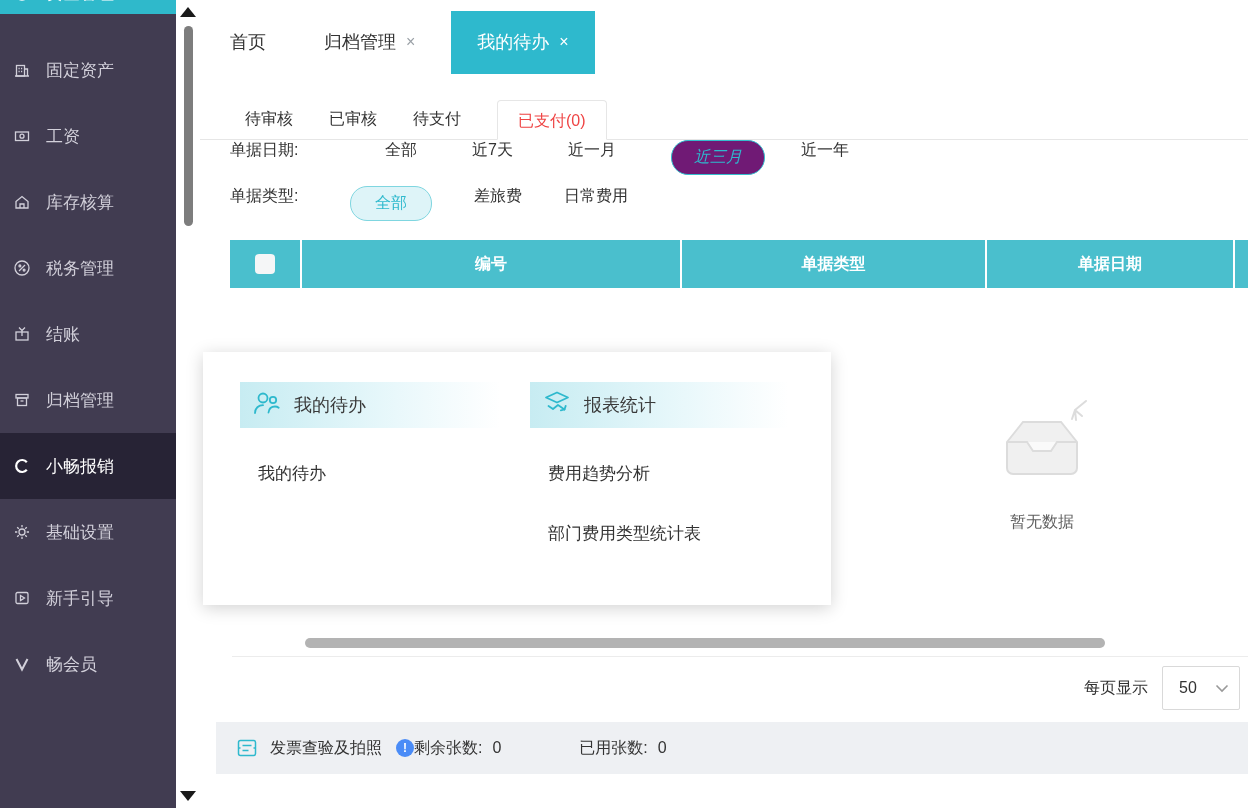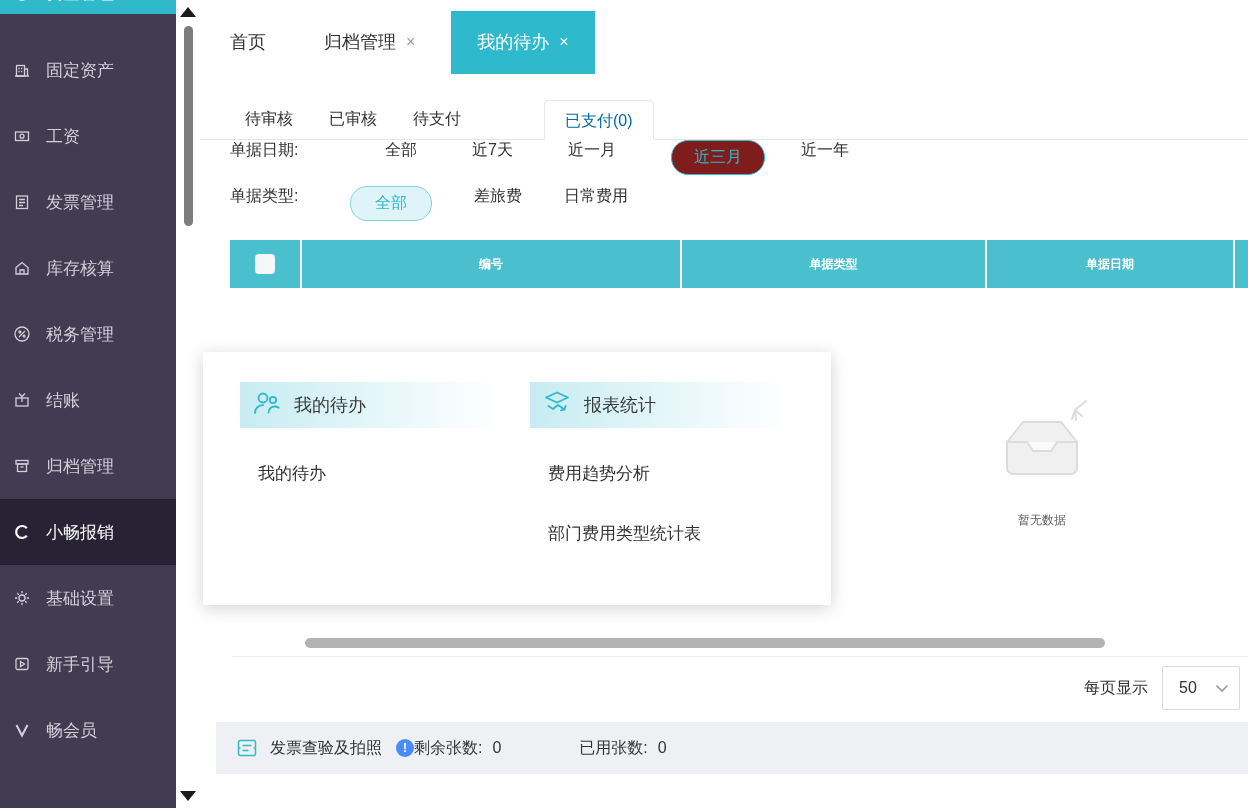--- a/index.html
+++ b/index.html
@@ -33,52 +33,52 @@
   .tab { display:flex; align-items:center; gap:10px; font-size:18px; color:#333; cursor:pointer; }
   .tab.t0 { margin-right:58px;text-align:center; }
   .tab.t1 { margin-right:36px; }
   .tab .x { font-size:16px; color:#9aa0a6; line-height:1; }
   .tab.active { background:#2eb9cd; color:#fff; height:63px; padding:0 26px; }
   .tab.active .x { color:#fff; }
 
   .subtabs { position:absolute; left:0; top:84px; width:100%; height:56px; display:flex; align-items:flex-end;
     padding-left:45px; border-bottom:1px solid #e6e6e6; }
   .subtab { height:40px; line-height:40px; font-size:16px; color:#333; margin-right:36px; cursor:pointer; }
-  .subtab.active { color:#0369a1; border:1px solid #e6e6e6; border-bottom:1px solid #fff; background:#fff;
-    padding:0 20px; border-radius:4px 4px 0 0; margin-bottom:-1px; margin-right:0;margin-left:47px; }
+  .subtab.active { color:#ef4444; border:1px solid #e6e6e6; border-bottom:1px solid #fff; background:#fff;
+    padding:0 20px; border-radius:4px 4px 0 0; margin-bottom:-1px; margin-right:0; }
 
   .frow { position:absolute; left:0; width:100%; height:46px; display:flex; align-items:flex-start; padding-left:30px; font-size:16px; }
   .frow.r1 { top:140px; } .frow.r2 { top:186px; }
   .flabel { display:inline-block; min-width:85px; color:#333; }
   .r1 .flabel { margin-right:70px; } .r2 .flabel { margin-right:35px; }
   .fopt { color:#333; cursor:pointer; margin-right:55px; }
-  .fopt.pill-outline { border:1px solid #35bdcd; color:#2eb9cd; border-radius:17px; padding:6px 22px; margin-right:36px; background:#7f1d1d; }
+  .fopt.pill-outline { border:1px solid #35bdcd; color:#2eb9cd; border-radius:17px; padding:6px 22px; margin-right:36px; background:#701a75;font-style:italic; }
   .fopt.pill-fill { background:#def4f8; border:1px solid #7fd6e0; color:#2eb9cd; border-radius:17px; padding:6px 24px; margin-right:45px; }
   .r2 .fopt { margin-right:42px; }
 
   .thead { position:absolute; left:30px; top:240px; width:1018px; height:48px; display:grid;
     grid-template-columns:70px 378px 303px 246px 1fr; gap:2px; }
-  .thcell { background:#4abfcd; color:#fff; font-weight:bold; font-size:12px; display:flex; align-items:center; justify-content:center; }
+  .thcell { background:#4abfcd; color:#fff; font-weight:bold; font-size:16px; display:flex; align-items:center; justify-content:center; }
   .checkbox { width:20px; height:20px; background:#f5f6f7; border-radius:4px; cursor:pointer; }
 
   
   .popup { position:absolute; left:3px; top:352px; width:628px; height:253px; background:#fff;
     box-shadow:0 3px 16px rgba(0,0,0,0.18); z-index:5; }
   .sec-head { position:absolute; height:46px; display:flex; align-items:center; gap:12px; padding-left:12px;
     background:linear-gradient(90deg,#c7ecf2 0%, #e9f8fb 60%, #ffffff 100%); font-size:18px; color:#3a3a3a; }
   .sec-head.s0 { left:37px; top:30px; width:260px; }
   .sec-head.s1 { left:327px; top:30px; width:258px; }
   .pop-item { position:absolute; font-size:17px; color:#333; cursor:pointer; }
   .pi-0 { left:55px; top:110px; }
   .pi-1a { left:345px; top:110px; }
   .pi-1b { left:345px; top:170px; }
 
   
   .empty { position:absolute; left:742px; top:396px; width:200px; text-align:center; }
-  .empty-text { margin-top:12px; font-size:12px; color:#5f5f5f; }
+  .empty-text { margin-top:12px; font-size:16px; color:#5f5f5f; }
 
   
   .h-thumb { position:absolute; left:105px; top:638px; width:800px; height:10px; border-radius:5px; background:#b3b3b3; cursor:grab; }
   .divider { position:absolute; left:32px; top:656px; width:1016px; border-top:1px solid #ececec; }
 
   
   .pager { position:absolute; right:8px; top:666px; height:44px; display:flex; align-items:center; gap:14px; }
   .pager-label { font-size:16px; color:#333; }
   .page-select { width:78px; height:44px; border:1px solid #d9d9d9; border-radius:2px; background:#fff;
     display:flex; align-items:center; justify-content:space-between; padding:0 10px 0 16px; font-size:16px; color:#333; cursor:pointer; }
@@ -126,29 +126,20 @@
     <div class="sidebar-item">
       <span class="icn">
         <svg width="18" height="18" viewBox="0 0 18 18" fill="none" stroke="currentColor" stroke-width="1.3">
             <rect x="2.5" y="5" width="13" height="8.5"></rect>
             <circle cx="9" cy="9.2" r="2"></circle>
           </svg>
       </span>
       <span>工资</span>
     </div>
 
-    <div class="sidebar-item">
-      <span class="icn">
-        <svg width="18" height="18" viewBox="0 0 18 18" fill="none" stroke="currentColor" stroke-width="1.3">
-            <rect x="3.5" y="3" width="11" height="12.5"></rect>
-            <path d="M6 6.5h6M6 9.5h6M6 12.5h4"></path>
-          </svg>
-      </span>
-      <span>发票管理</span>
-    </div>
 
     <div class="sidebar-item">
       <span class="icn">
         <svg width="18" height="18" viewBox="0 0 18 18" fill="none" stroke="currentColor" stroke-width="1.3">
             <path d="M3 8.5L9 3.5l6 5V15H3z"></path>
             <path d="M7 15v-4h4v4"></path>
           </svg>
       </span>
       <span>库存核算</span>
     </div>

